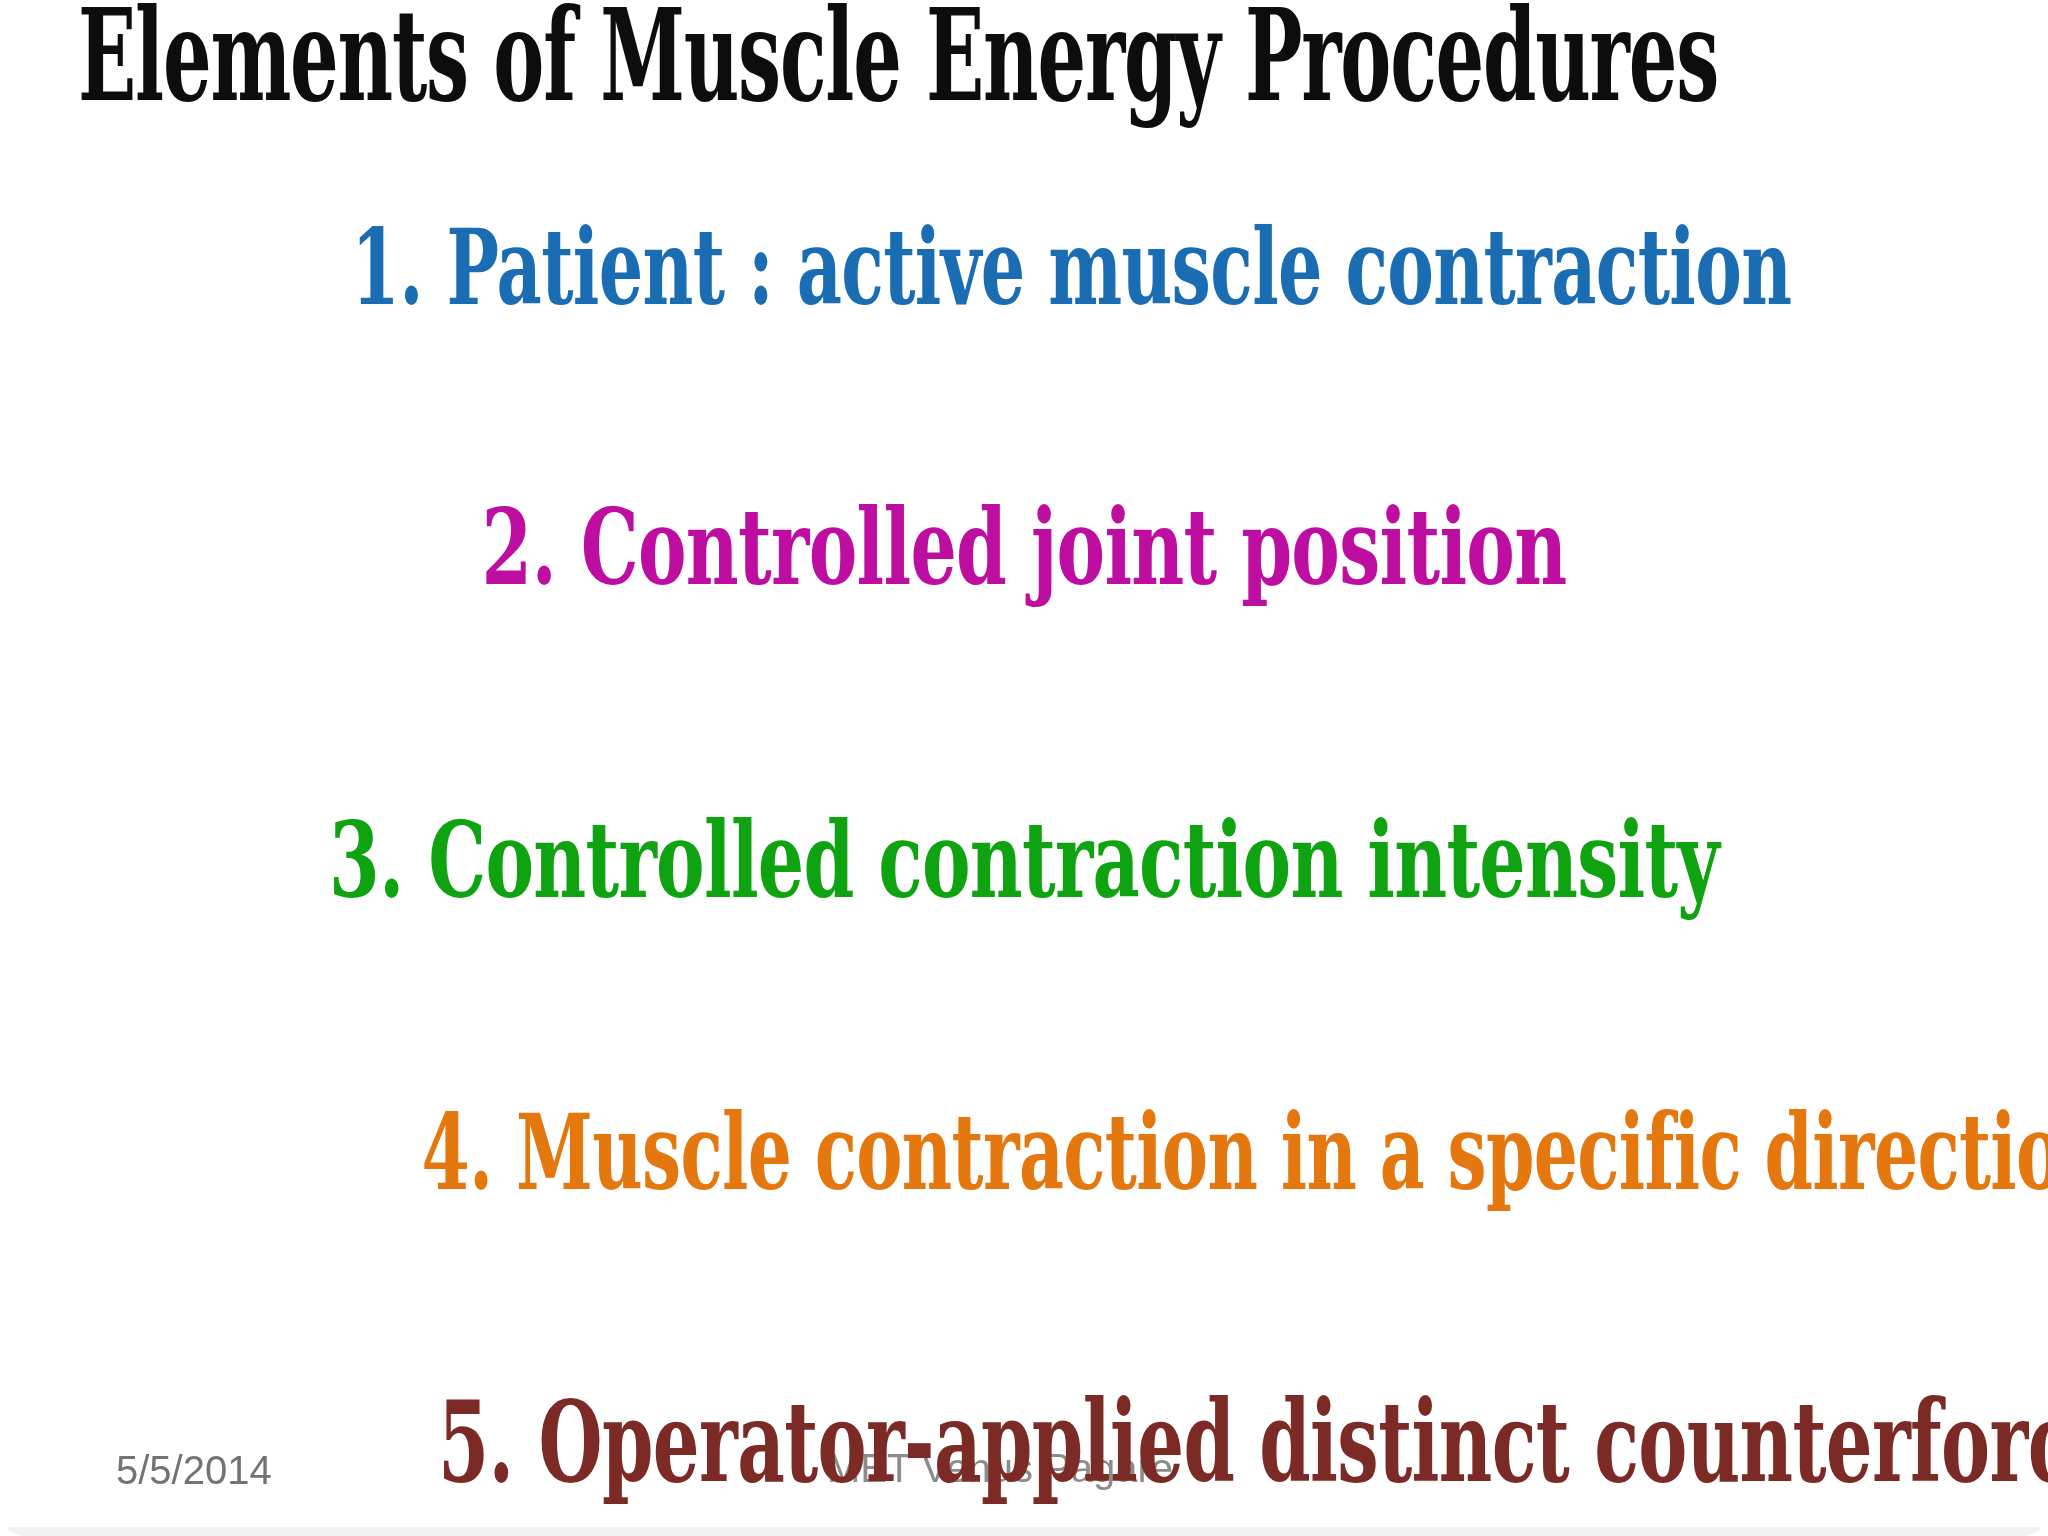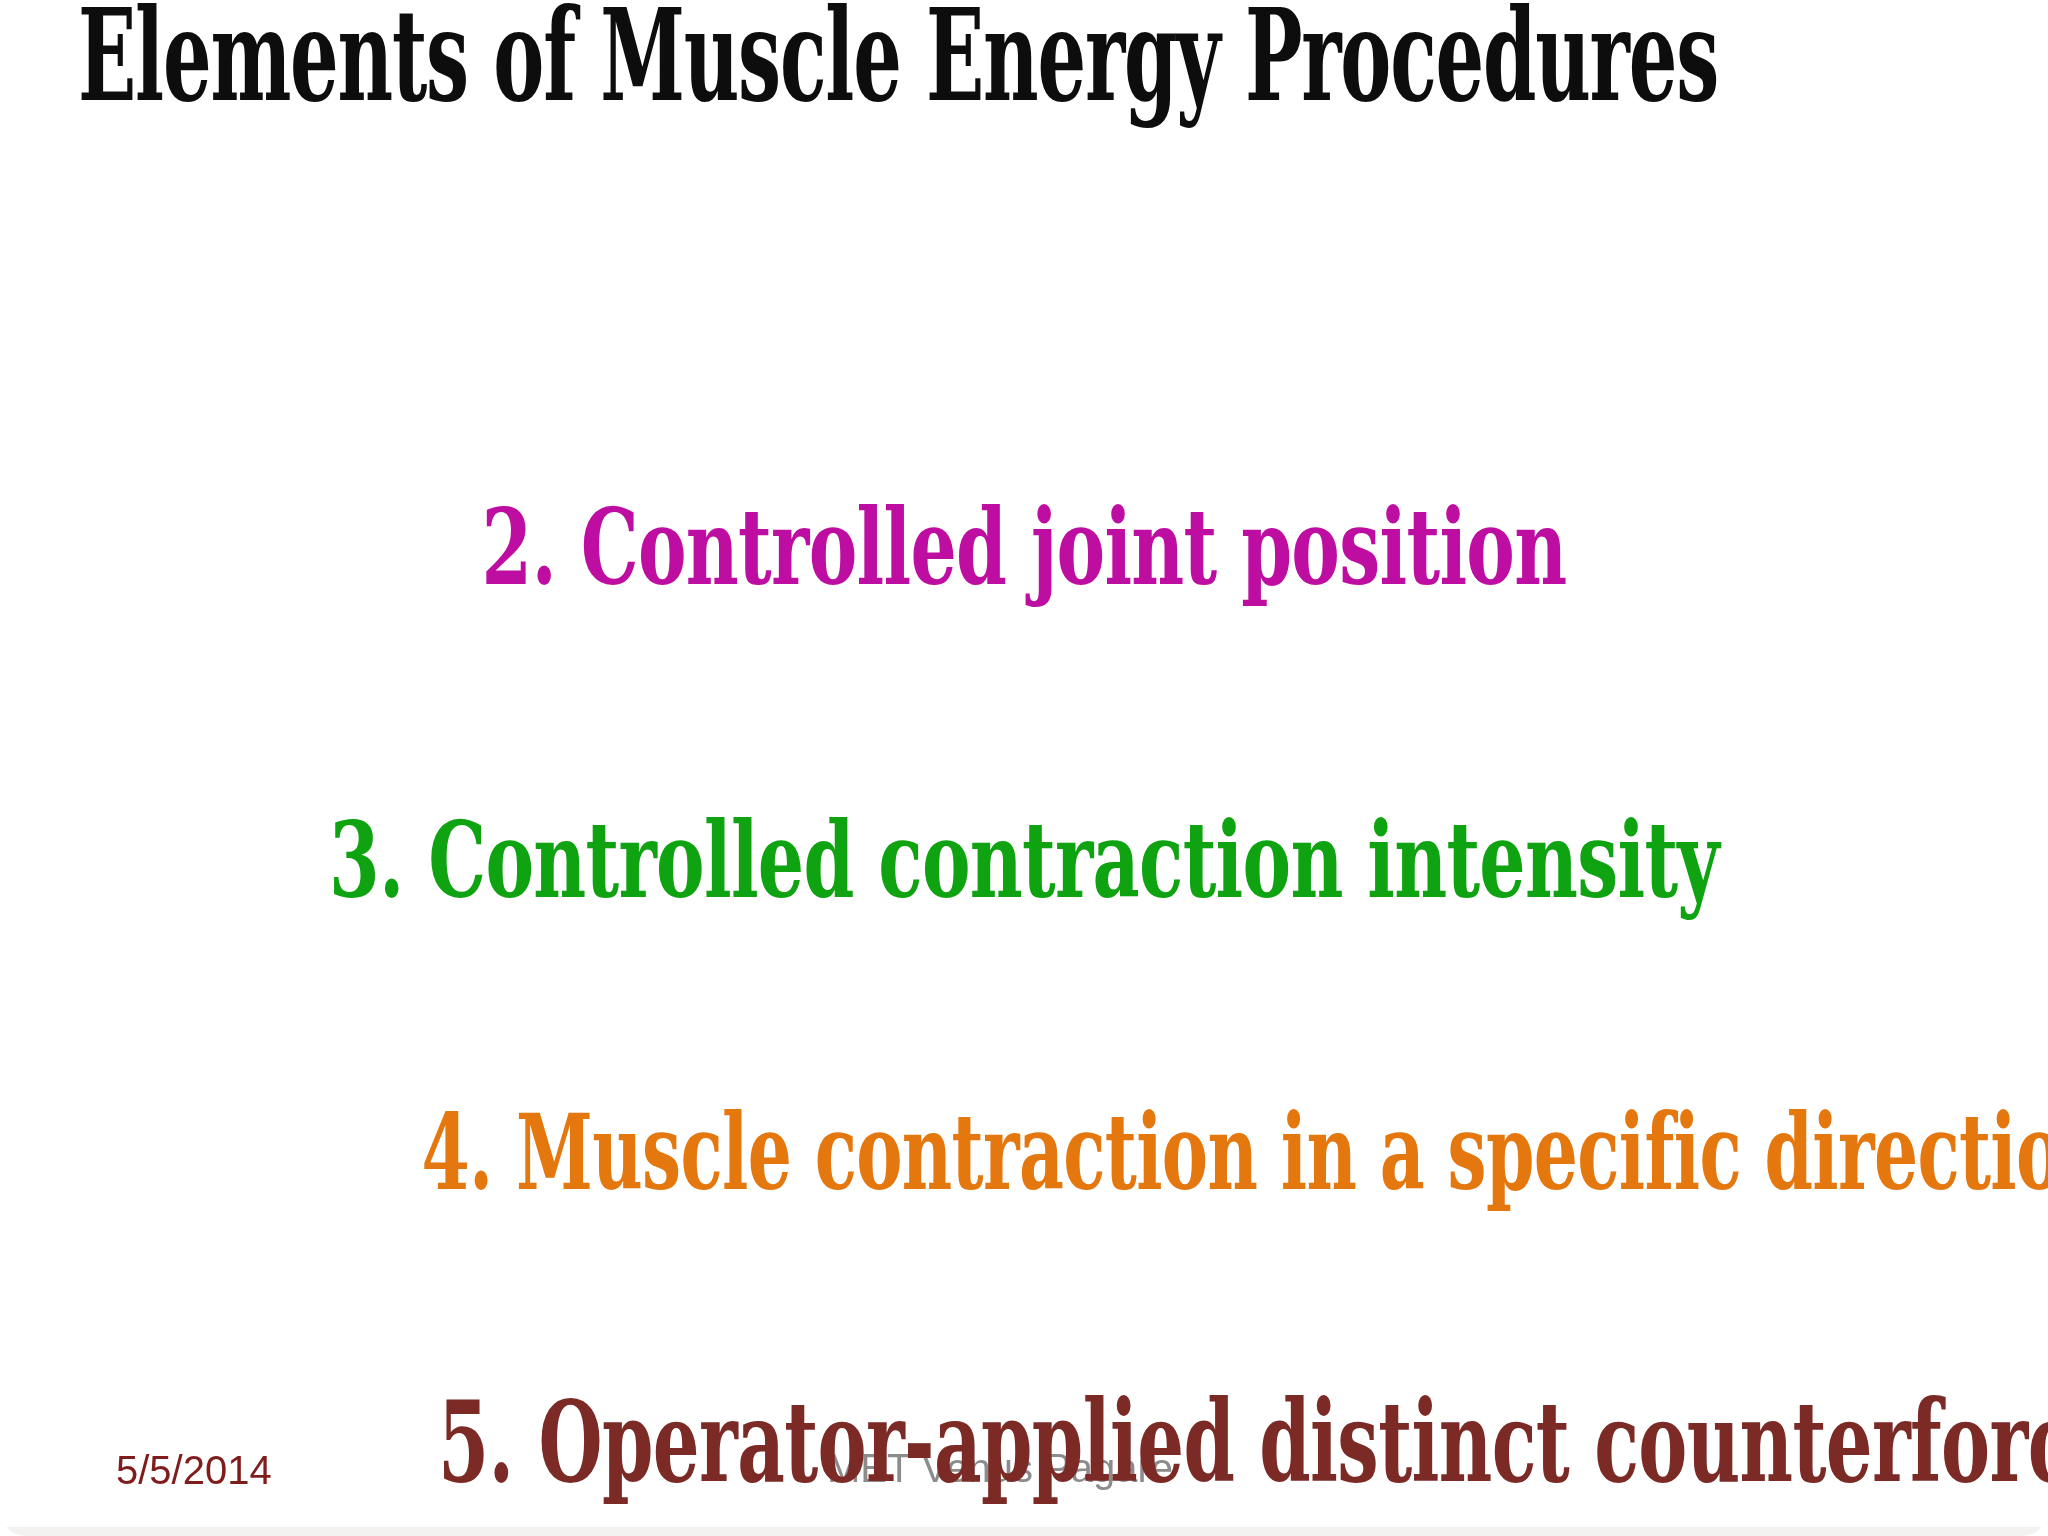--- a/index.html
+++ b/index.html
@@ -81,36 +81,39 @@
     z-index: 0;
   }
 </style>
 </head>
 <body>
 
 <div class="slide">
 
   <div class="slide-title" style="color: rgb(13, 13, 13); transform: scaleX(0.597328);">Elements of Muscle Energy Procedures</div>
 
+  <div class="line-row row-1">
+    <span class="line-inner" style="color: rgb(26, 108, 179); transform: scaleX(0.672073);"><span>1.</span> <span>Patient : active muscle contraction</span></span>
+  </div>
 
   <div class="line-row row-2">
     <span class="line-inner" style="color: rgb(190, 14, 162); transform: scaleX(0.700042);"><span>2.</span> <span>Controlled joint position</span></span>
   </div>
 
   <div class="line-row row-3">
     <span class="line-inner" style="color: rgb(15, 163, 17); transform: scaleX(0.699927);"><span>3.</span> <span>Controlled contraction intensity</span></span>
   </div>
 
   <div class="line-row row-4">
     <span class="line-inner" style="color: rgb(229, 119, 15); transform: scaleX(0.667222);"><span>4.</span> <span>Muscle contraction in a specific direction</span></span>
   </div>
 
   <div class="line-row row-5">
     <span class="line-inner" style="color: rgb(123, 42, 38); transform: scaleX(0.657261);"><span>5.</span> <span>Operator-applied distinct counterforce</span></span>
   </div>
 
-  <div class="footer-date" style="color: #7f1d1d;">5/5/2014</div>
+  <div class="footer-date" style="color: #737373;">5/5/2014</div>
 
   <div class="footer-credit" style="color: rgb(140, 140, 140);">MET Venus Pagare</div>
 
   <div class="bottom-edge"></div>
 
 </div>
 
 </body></html>

